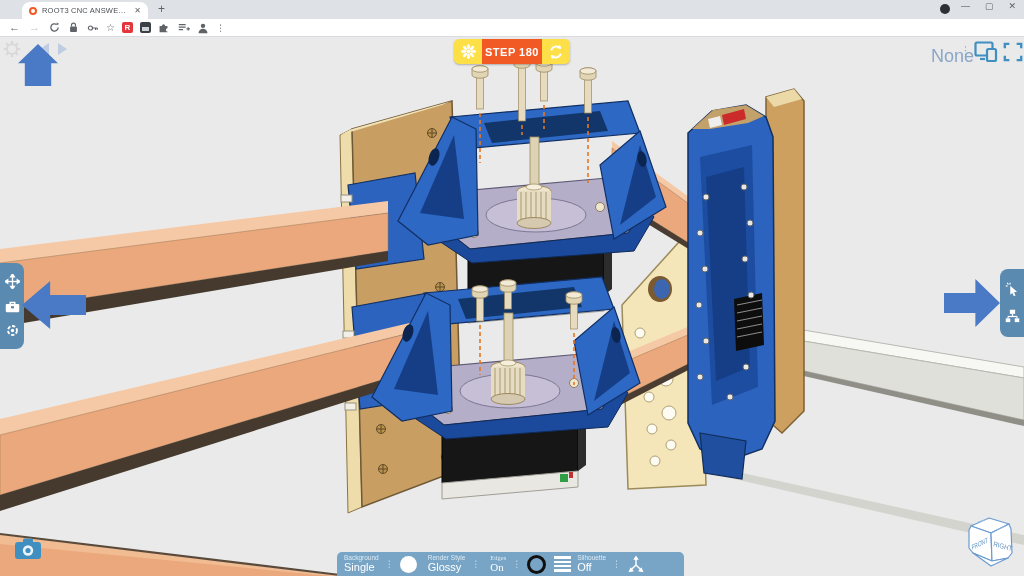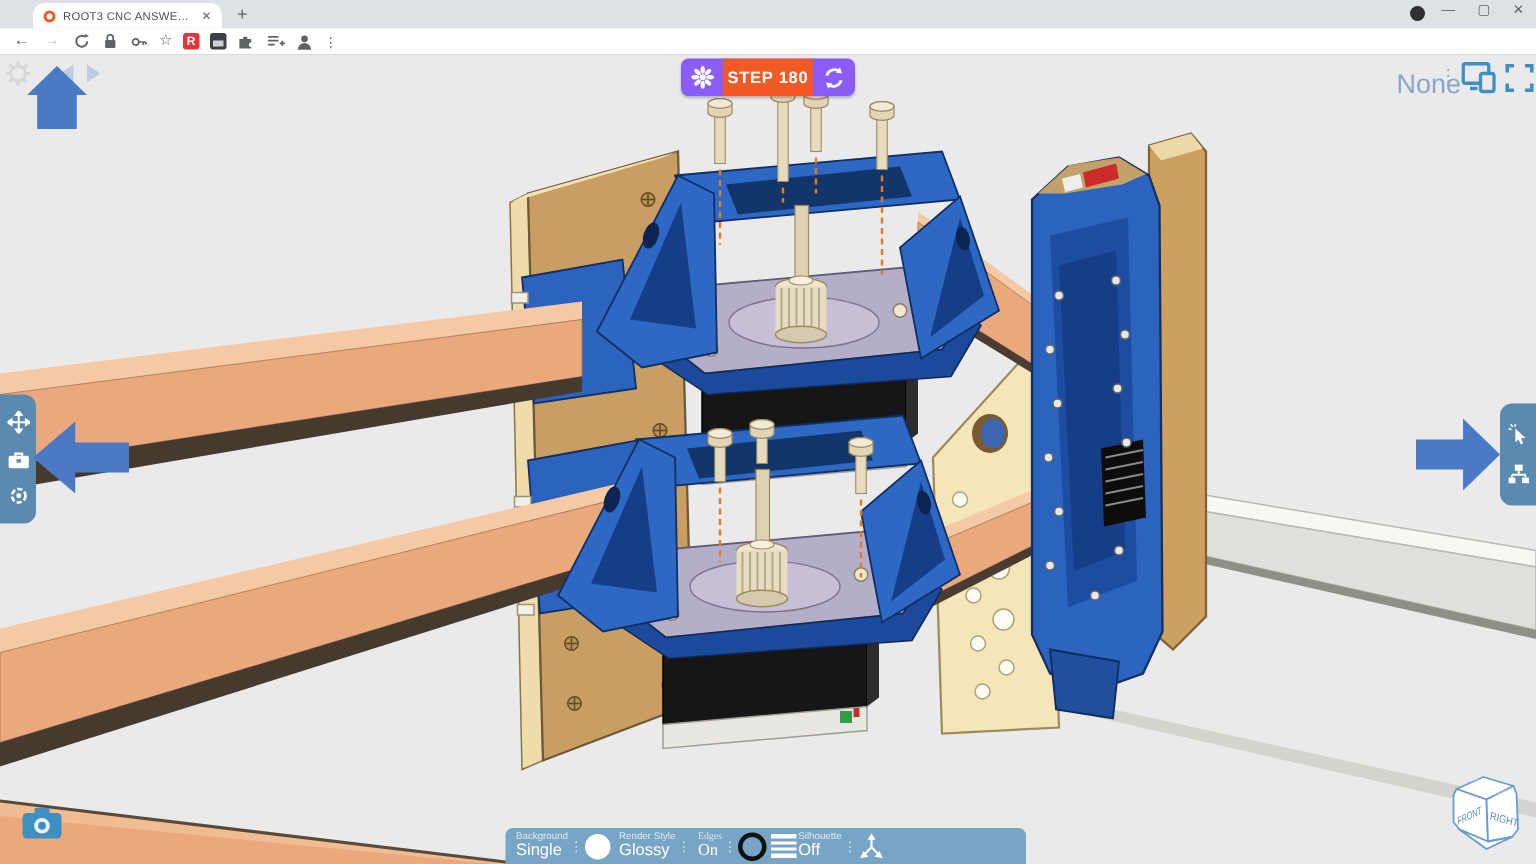--- a/index.html
+++ b/index.html
@@ -36,33 +36,33 @@
   .faint-arrow{position:absolute;top:6px;width:0;height:0;opacity:.35;}
   .fa-left{left:40px;border-top:6px solid transparent;border-bottom:6px solid transparent;border-right:9px solid #6f96d2;}
   .fa-right{left:58px;border-top:6px solid transparent;border-bottom:6px solid transparent;border-left:9px solid #6f96d2;}
   .home-btn{position:absolute;left:18px;top:7px;width:40px;height:42px;background:#4a7ac6;clip-path:polygon(50% 0,100% 46%,83% 46%,83% 100%,17% 100%,17% 46%,0 46%);}
   .arrow-left{position:absolute;left:22px;top:244px;width:64px;height:48px;background:#4a7ac6;clip-path:polygon(0 50%,44% 0,44% 29%,100% 29%,100% 71%,44% 71%,44% 100%);}
   .arrow-right{position:absolute;left:944px;top:242px;width:56px;height:48px;background:#4a7ac6;clip-path:polygon(100% 50%,56% 0,56% 29%,0 29%,0 71%,56% 71%,56% 100%);}
   .side-toolbar{position:absolute;background:#5b8ab1;display:flex;flex-direction:column;align-items:center;justify-content:space-evenly;}
   .tb-left{left:0;top:226px;width:24px;height:86px;border-radius:0 8px 8px 0;}
   .tb-right{left:1000px;top:232px;width:24px;height:68px;border-radius:8px 0 0 8px;}
 
-  .step-badge{position:absolute;left:50%;margin-left:-58px;top:2px;width:116px;height:25px;background:#8b5cf6;border-radius:5px;display:flex;align-items:stretch;overflow:hidden;box-shadow:0 1px 2px rgba(0,0,0,.25);}
+  .step-badge{position:absolute;left:50%;margin-left:-58px;top:2px;width:116px;height:25px;background:#fde047;border-radius:5px;display:flex;align-items:stretch;overflow:hidden;box-shadow:0 1px 2px rgba(0,0,0,.25);}
   .step-badge .seg-ico{width:28px;display:flex;align-items:center;justify-content:center;flex:none;}
   .step-badge .seg-label{flex:1;background:#f15a24;color:#fff;font-size:11px;font-weight:bold;display:flex;align-items:center;justify-content:center;letter-spacing:.5px;}
 
   .layout-none{position:absolute;left:931px;top:9px;font-size:18px;color:#8ba6c9;}
   .vdots{position:absolute;left:960px;top:7px;font-size:11px;color:#9aa4ad;}
   .icon-abs{position:absolute;}
 
   .camera-btn{position:absolute;left:14px;top:500px;}
 
   
   .bottom-bar{position:absolute;left:337px;bottom:0;width:347px;}
-  .bb-controls{height:24px;background:#78a5c6;border-radius:5px 5px 0 0;display:flex;align-items:center;padding:0 7px;box-sizing:border-box;}
+  .bb-controls{height:24px;background:#78a5c6;border-radius:5px 5px 0 0;display:flex;align-items:center;padding:0 7px;gap:5px;box-sizing:border-box;}
   .ctl{display:flex;flex-direction:column;justify-content:center;line-height:1;}
   .ctl .lbl{font-size:6.5px;color:#dcebf5;margin-bottom:1px;white-space:nowrap;}
   .ctl .val{font-size:11px;color:#ffffff;white-space:nowrap;}
   .ctl-dots{color:#d3e4f0;font-size:9px;line-height:1;margin:0 1px;}
   .swatch{width:17px;height:17px;border-radius:50%;background:#fff;flex:none;}
   .ring{width:13px;height:13px;border-radius:50%;border:3px solid #101010;flex:none;}
   .lines-ico{display:flex;flex-direction:column;gap:2px;flex:none;margin-left:3px;}
   .lines-ico span{display:block;width:17px;height:2.4px;background:#fff;}
   .bb-tabs{height:16px;display:flex;}
   .bb-tab{flex:1;display:flex;align-items:center;justify-content:center;font-size:8px;letter-spacing:1px;color:#cfe2ef;background:#8fb4ce;}

